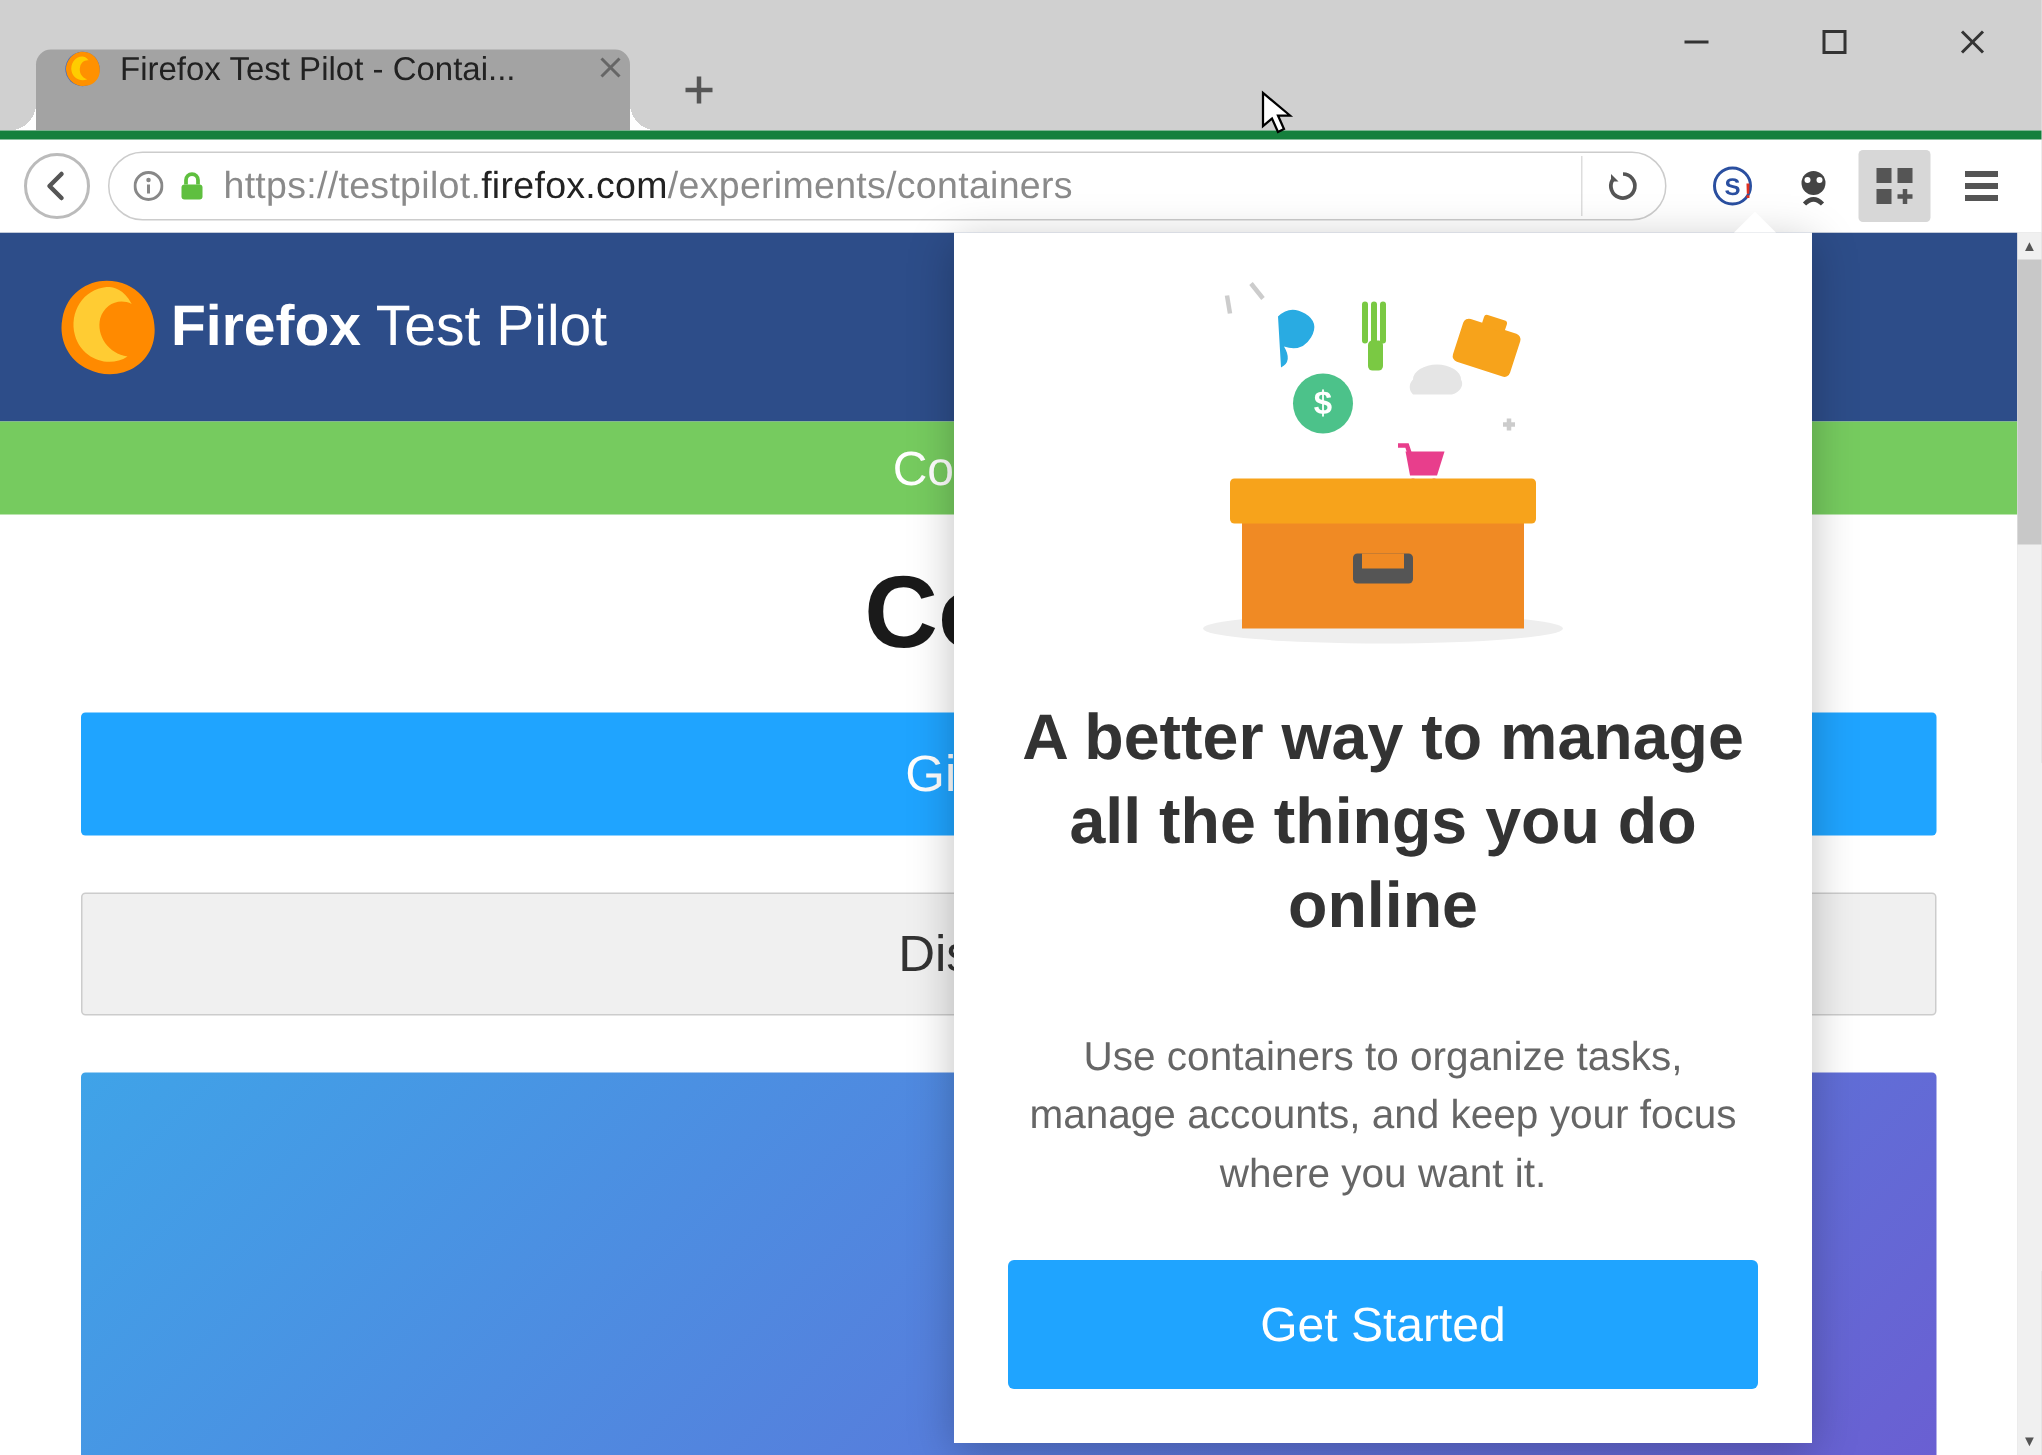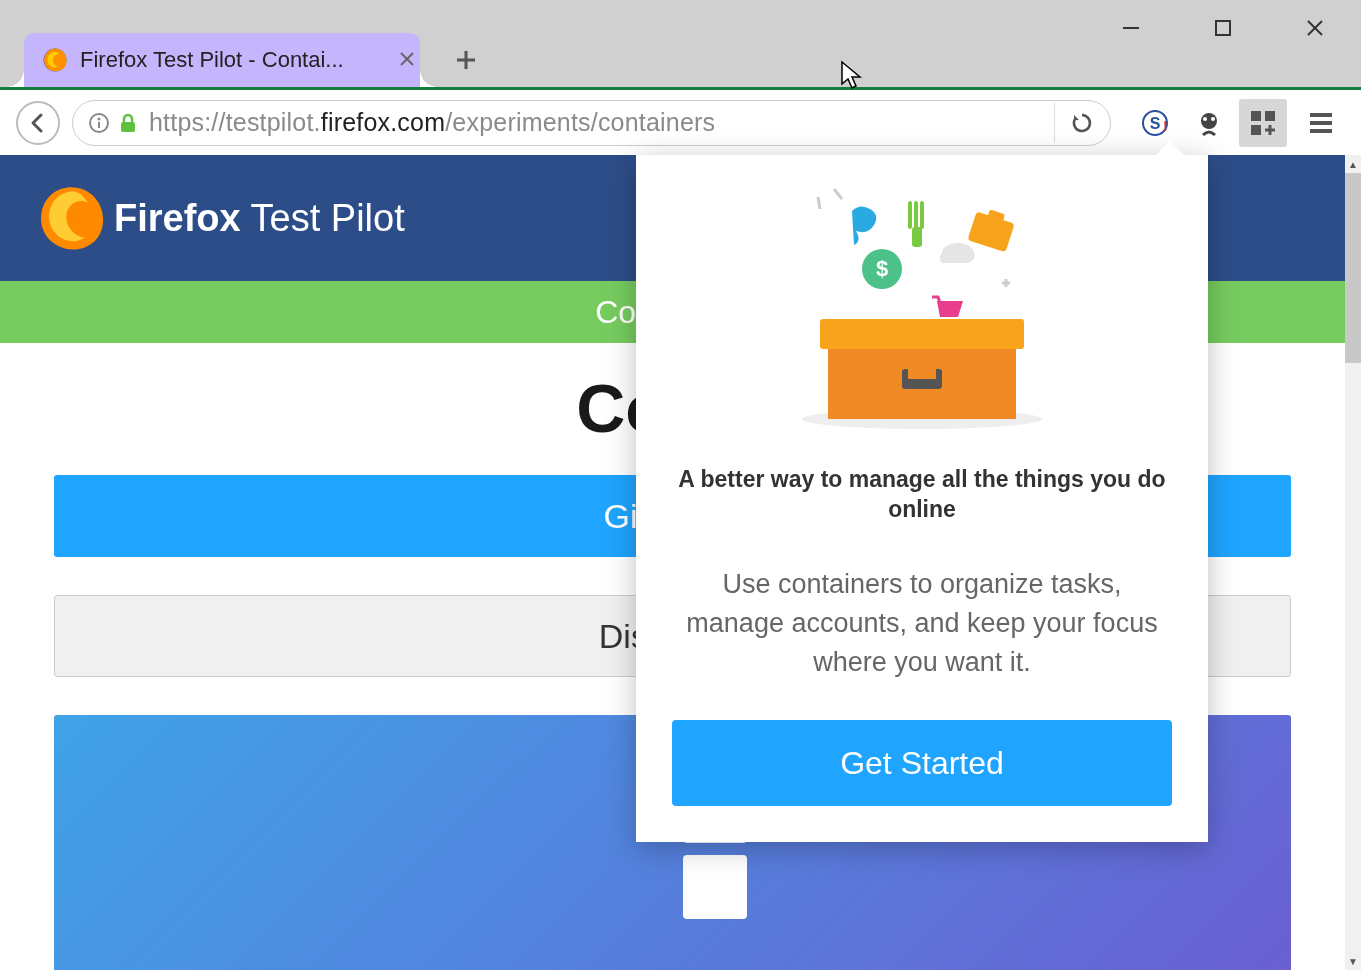--- a/index.html
+++ b/index.html
@@ -5,31 +5,31 @@
 * { margin: 0; padding: 0; box-sizing: border-box; }
 html, body { width: 1361px; height: 970px; font-family: "Segoe UI", Arial, sans-serif; background: #d0d0d0; overflow: hidden; }
 
 
 .window-controls { position: absolute; top: 0; right: 0; height: 56px; display: flex; }
 .window-btn { width: 92px; height: 56px; display: flex; align-items: center; justify-content: center; font-size: 22px; color: #333; }
 .window-btn svg { stroke: #333; }
 
 
 .tabstrip { position: absolute; top: 33px; left: 24px; height: 54px; display: flex; align-items: center; }
-.tab { height: 54px; background: #c4b5fd; border-top-left-radius: 10px; border-top-right-radius: 10px; display: flex; align-items: center; padding: 0 5px 0 18px; position: relative; width: 396px; }
+.tab { height: 54px; background: #a3a3a3; border-top-left-radius: 10px; border-top-right-radius: 10px; display: flex; align-items: flex-start; padding: 0 5px 0 18px; position: relative; width: 396px; }
 .tab::before, .tab::after { content: ""; position: absolute; bottom: 0; width: 18px; height: 18px; background: #fff; }
 .tab::before { left: -18px; border-top-left-radius: 0; mask: radial-gradient(circle at 0 0, transparent 18px, #000 18px); -webkit-mask: radial-gradient(circle at 0 0, transparent 18px, #000 18px);}
 .tab::after { right: -18px; mask: radial-gradient(circle at 18px 0, transparent 18px, #000 18px); -webkit-mask: radial-gradient(circle at 18px 0, transparent 18px, #000 18px);}
 .tab .favicon { width: 26px; height: 26px; margin-right: 12px; }
 .tab .title { font-size: 22px; color: #222; flex: 1; white-space: nowrap; overflow: hidden; }
 .tab .close { font-size: 22px; color: #555; margin-left: 8px; }
 .new-tab-btn { width: 36px; height: 36px; margin-left: 28px; display:flex; align-items:center; justify-content:center; color:#555; font-size: 30px;}
 
 
-.toolbar { position: absolute; top: 87px; left: 0; right: 0; height: 68px; background: #fff; border-top: 3px solid #15803d; display: flex; align-items: center; padding: 0 16px; gap: 6px;}
+.toolbar { position: absolute; top: 87px; left: 0; right: 0; height: 68px; background: #fff; border-top: 6px solid #15803d; display: flex; align-items: center; padding: 0 16px; gap: 6px;}
 .nav-back { width: 44px; height: 44px; border: 2px solid #bbb; border-radius: 50%; display:flex; align-items:center; justify-content:center; margin-right: 6px;}
 .urlbar { flex: 1; height: 46px; border: 1px solid #ccc; border-radius: 23px; background: #fff; display:flex; align-items:center; padding: 0 16px; gap: 12px; position: relative;}
 .id-box { display:flex; align-items:center; gap:10px;}
 .url-text { font-size: 25px; color: #8a8a8a; letter-spacing: 0.2px; white-space: nowrap;}
 .url-text .domain { color: #222; }
 .reload { width: 40px; height: 40px; display:flex; align-items:center; justify-content:center; border-left: 1px solid #ddd; padding-left: 14px;}
 .toolbar-icons { display:flex; align-items:center; gap: 6px; margin-left: 14px; }
 .tbtn { width: 48px; height: 48px; display:flex; align-items:center; justify-content:center; border-radius: 3px;}
 .tbtn.active { background: #d7d7d7; }
 .hamburger { margin-left: 4px; }
@@ -53,21 +53,21 @@
 .btn-secondary { display:block; width:100%; height:82px; background:#f0f0f0; color:#333; font-size:34px; font-weight:500; border:1px solid #ccc; border-radius:3px; margin-bottom: 38px;}
 .hero { height: 260px; background: linear-gradient(135deg,#3fa3e8 0%, #6a5fd2 100%); border-radius:3px; position:relative;}
 .hero .square { position:absolute; width:64px; height:64px; background:#fff; border-radius:4px;}
 .hero .sq1 { right: 44%; top: 64px;}
 .hero .sq2 { right: 44%; top: 140px;}
 
 
 .popover { position:absolute; top:155px; left: 636px; width: 572px; background:#fff; box-shadow: 0 6px 28px rgba(0,0,0,0.25); padding: 28px 36px 36px 36px; z-index: 10;}
 .popover::before { content:""; position:absolute; top:-14px; right:24px; width:0; height:0; border-left:14px solid transparent; border-right:14px solid transparent; border-bottom:14px solid #fff;}
 .popover .illus { height: 250px; display:flex; align-items:flex-end; justify-content:center; margin-bottom: 32px;}
-.popover h2 { font-size: 23px; font-weight:700; color:#333; text-align:center; line-height:1.3; margin-bottom: 40px;}
+.popover h2 { font-size: 43px; font-weight:700; color:#333; text-align:center; line-height:1.3; margin-bottom: 52px;}
 .popover p { font-size: 27px; color:#666; text-align:center; line-height:1.45; margin-bottom: 38px;}
 .popover .cta { width:100%; height:86px; background:#1fa4ff; color:#fff; font-size:32px; border:none; border-radius:4px;}
 
 .cursor { position:absolute; top:60px; left:840px; pointer-events:none;}
 
 
 .fxlogo { width: 70px; height: 70px; }
 </style>
 </head>
 <body>

